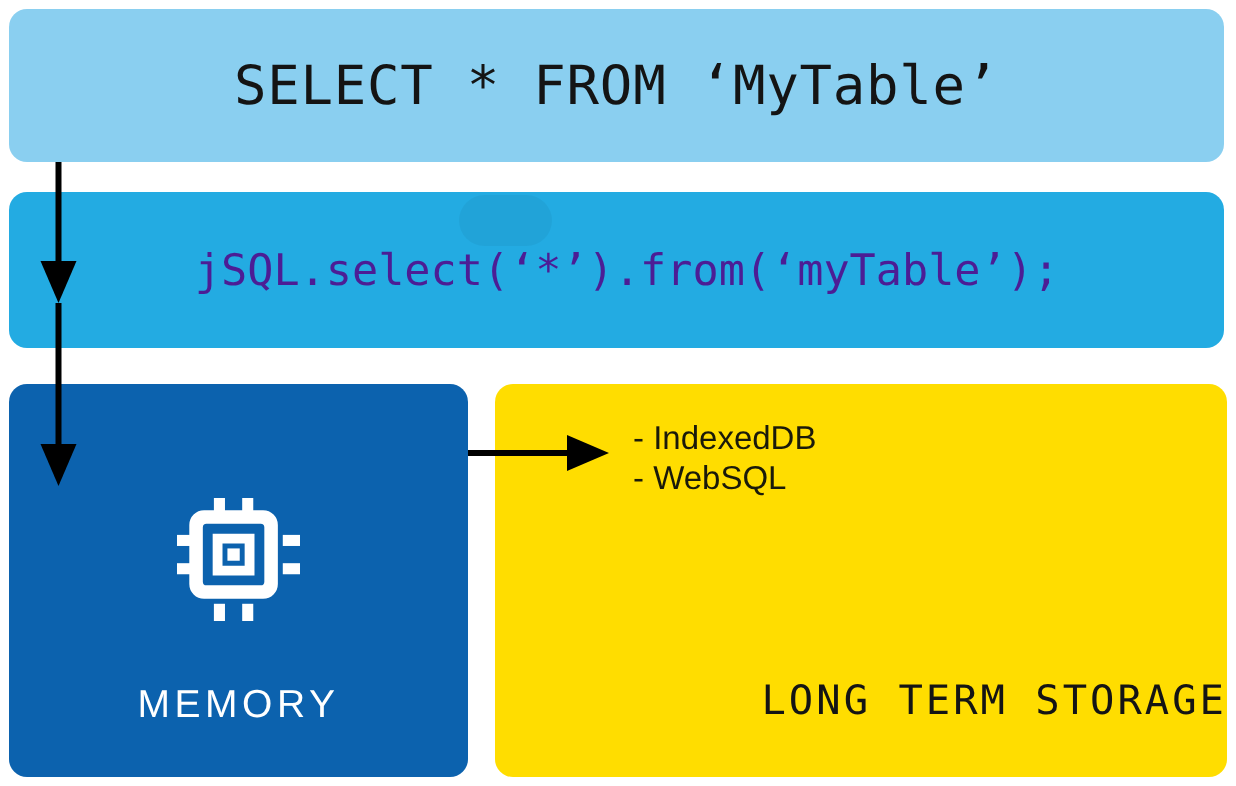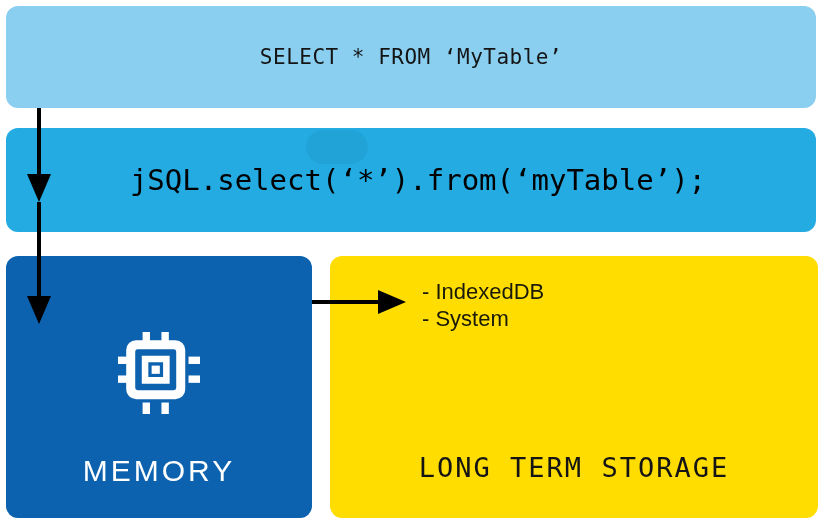--- a/index.html
+++ b/index.html
@@ -32,21 +32,21 @@
     top: 6px;
     width: 810px;
     height: 102px;
     background: #8ACFF0;
     display: flex;
     align-items: center;
     justify-content: center;
   }
   #sql-text {
     font-family: "DejaVu Sans Mono", "Liberation Mono", monospace;
-    font-size: 21px;
+    font-size: 36px;
     color: #141414;
     letter-spacing: 0.5px;
     white-space: pre;
   }
 
   
   #jsql-box {
     left: 6px;
     top: 128px;
     width: 810px;
@@ -63,21 +63,21 @@
     width: 62px;
     height: 34px;
     border-radius: 18px;
     background: rgba(0, 0, 0, 0.045);
     pointer-events: none;
   }
   #jsql-text {
     position: relative;
     font-family: "DejaVu Sans Mono", "Liberation Mono", monospace;
     font-size: 29px;
-    color: #000000;
+    color: #4c1d95;
     white-space: pre;
     margin-left: 14px;
   }
 
   
   #memory-box {
     left: 6px;
     top: 256px;
     width: 306px;
     height: 262px;
@@ -91,21 +91,21 @@
     width: 82px;
     height: 82px;
   }
   #memory-label {
     position: absolute;
     left: 0;
     right: 0;
     top: 198px;
     text-align: center;
     font-family: "Liberation Sans", sans-serif;
-    font-size: 30px;
+    font-size: 26px;
     letter-spacing: 3px;
     color: #ffffff;
   }
 
   
   #storage-box {
     left: 330px;
     top: 256px;
     width: 488px;
     height: 262px;
@@ -124,21 +124,21 @@
     font-size: 22px;
     line-height: 27px;
     color: #1A1A0A;
     white-space: pre;
   }
   #storage-label {
     position: absolute;
     left: 0;
     right: 0;
     top: 196px;
-    text-align: center;
+    text-align: right;
     font-family: "DejaVu Sans Mono", "Liberation Mono", monospace;
     font-size: 27px;
     letter-spacing: 2px;
     color: #141414;
   }
 
   
   #arrow-layer {
     position: absolute;
     left: 0;
@@ -187,21 +187,21 @@
           <rect x="41" y="41" width="10" height="10"></rect>
         </g>
       </svg>
     </span>
     <div id="memory-label">MEMORY</div>
   </div>
 
   <div class="box" id="storage-box">
     <ul id="storage-list">
       <li>- IndexedDB</li>
-      <li>- System</li>
+      <li>- WebSQL</li>
     </ul>
     <div id="storage-label">LONG TERM STORAGE</div>
   </div>
 
   <svg id="arrow-layer" viewBox="0 0 824 524">
 
     <g>
       <line x1="39" y1="108" x2="39" y2="178" stroke="#000000" stroke-width="4"></line>
       <polygon points="27,174 51,174 39,202" fill="#000000"></polygon>
     </g>

